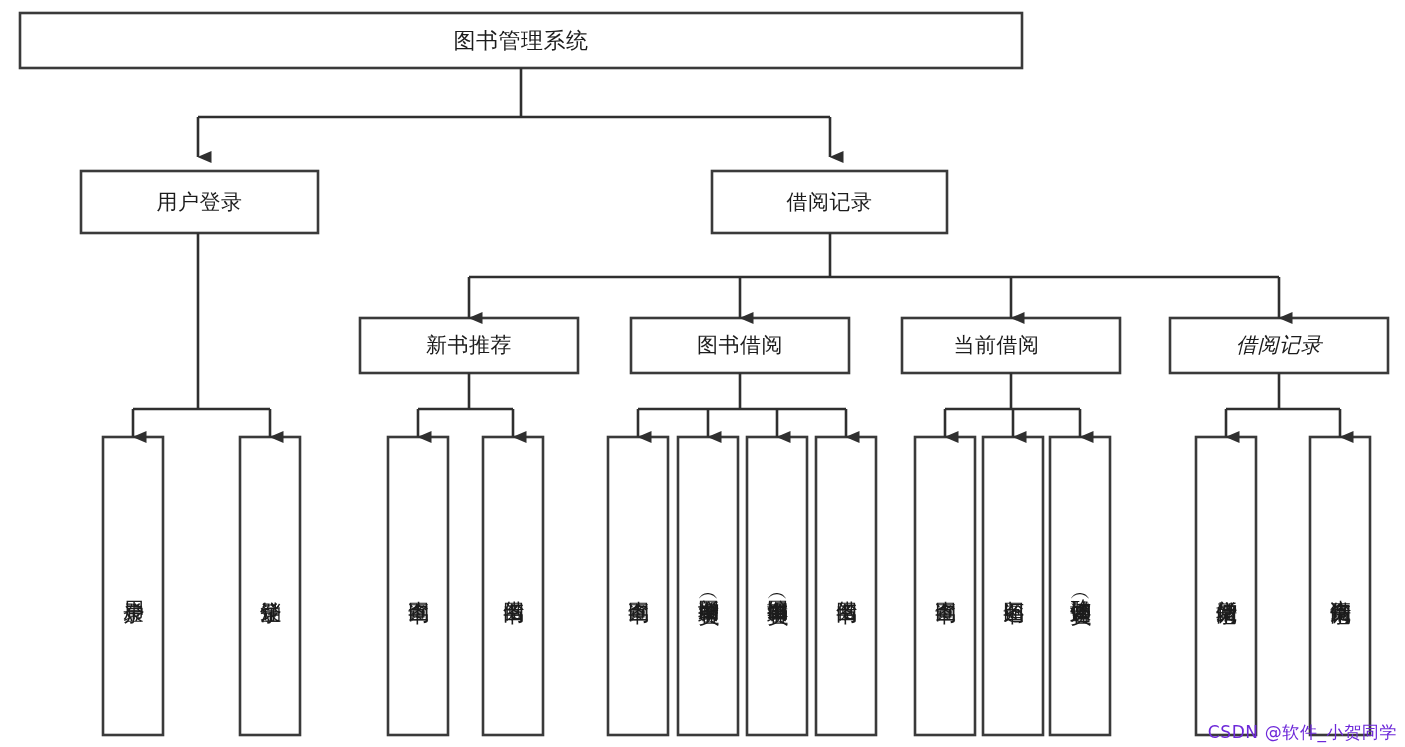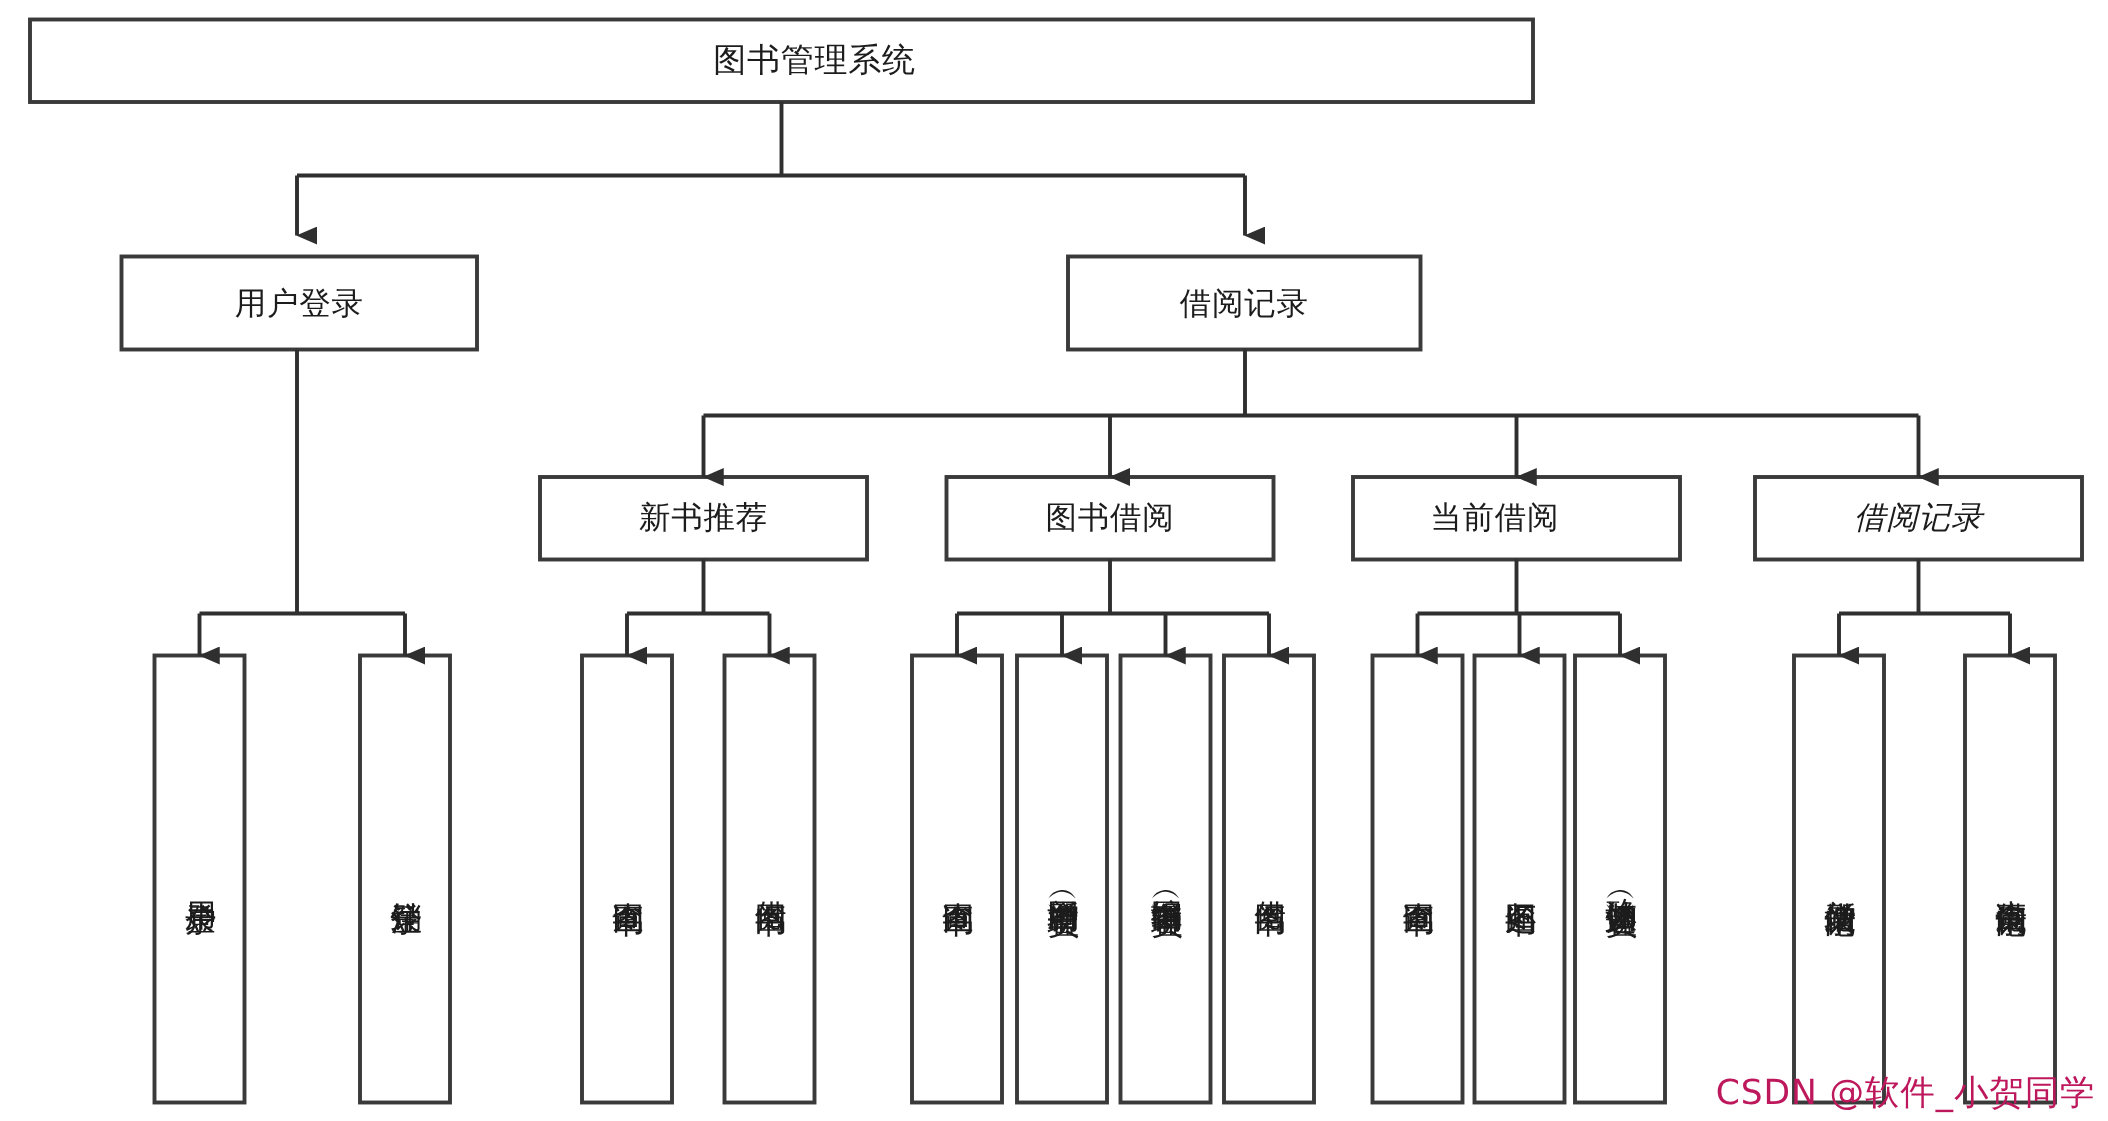--- a/index.html
+++ b/index.html
@@ -68,22 +68,22 @@
     pointer-events: none;
     overflow: hidden;
   }
   .node-label-root {
     font-size: 22px;
   }
   #watermark {
     position: absolute;
     right: 8px;
     bottom: 3px;
-    font-size: 23px;
-    color: #be185d;
+    font-size: 17px;
+    color: #6d28d9;
     letter-spacing: 0.6px;
     white-space: nowrap;
     pointer-events: none;
   }
 </style>
 </head>
 <body>
 
 <div id="diagram-root">
 
@@ -152,21 +152,21 @@
     <path class="connector" marker-end="url(#arrow)" d="M 945 409 L 945 437"></path>
     <path class="connector" marker-end="url(#arrow)" d="M 1013 409 L 1013 437"></path>
     <path class="connector" marker-end="url(#arrow)" d="M 1080 409 L 1080 437"></path>
 
     <path class="connector" d="M 1279 373 L 1279 409"></path>
     <path class="connector" d="M 1226 409 L 1340 409"></path>
     <path class="connector" marker-end="url(#arrow)" d="M 1226 409 L 1226 437"></path>
     <path class="connector" marker-end="url(#arrow)" d="M 1340 409 L 1340 437"></path>
   </svg>
 
-  <div class="node-label-h node-label-root" style="left:20px; top:13px; width:1002px; height:55px;margin-left:22px;">图书管理系统</div>
+  <div class="node-label-h node-label-root" style="left:20px; top:13px; width:1002px; height:55px;">图书管理系统</div>
 
   <div class="node-label-h" style="left:81px; top:171px; width:237px; height:62px;">用户登录</div>
   <div class="node-label-h" style="left:712px; top:171px; width:235px; height:62px;">借阅记录</div>
 
   <div class="node-label-h" style="left:631px; top:318px; width:218px; height:55px;">图书借阅</div>
   <div class="node-label-h" style="left:360px; top:318px; width:218px; height:55px;">新书推荐</div>
   <div class="node-label-h" style="left:902px; top:318px; width:189px; height:55px;">当前借阅</div>
   <div class="node-label-h" style="left:1170px; top:318px; width:218px; height:55px;font-style:italic;">借阅记录</div>
 
   <div class="node-label-v" style="left:103px; top:437px; width:60px; height:298px;">用户登录</div>

